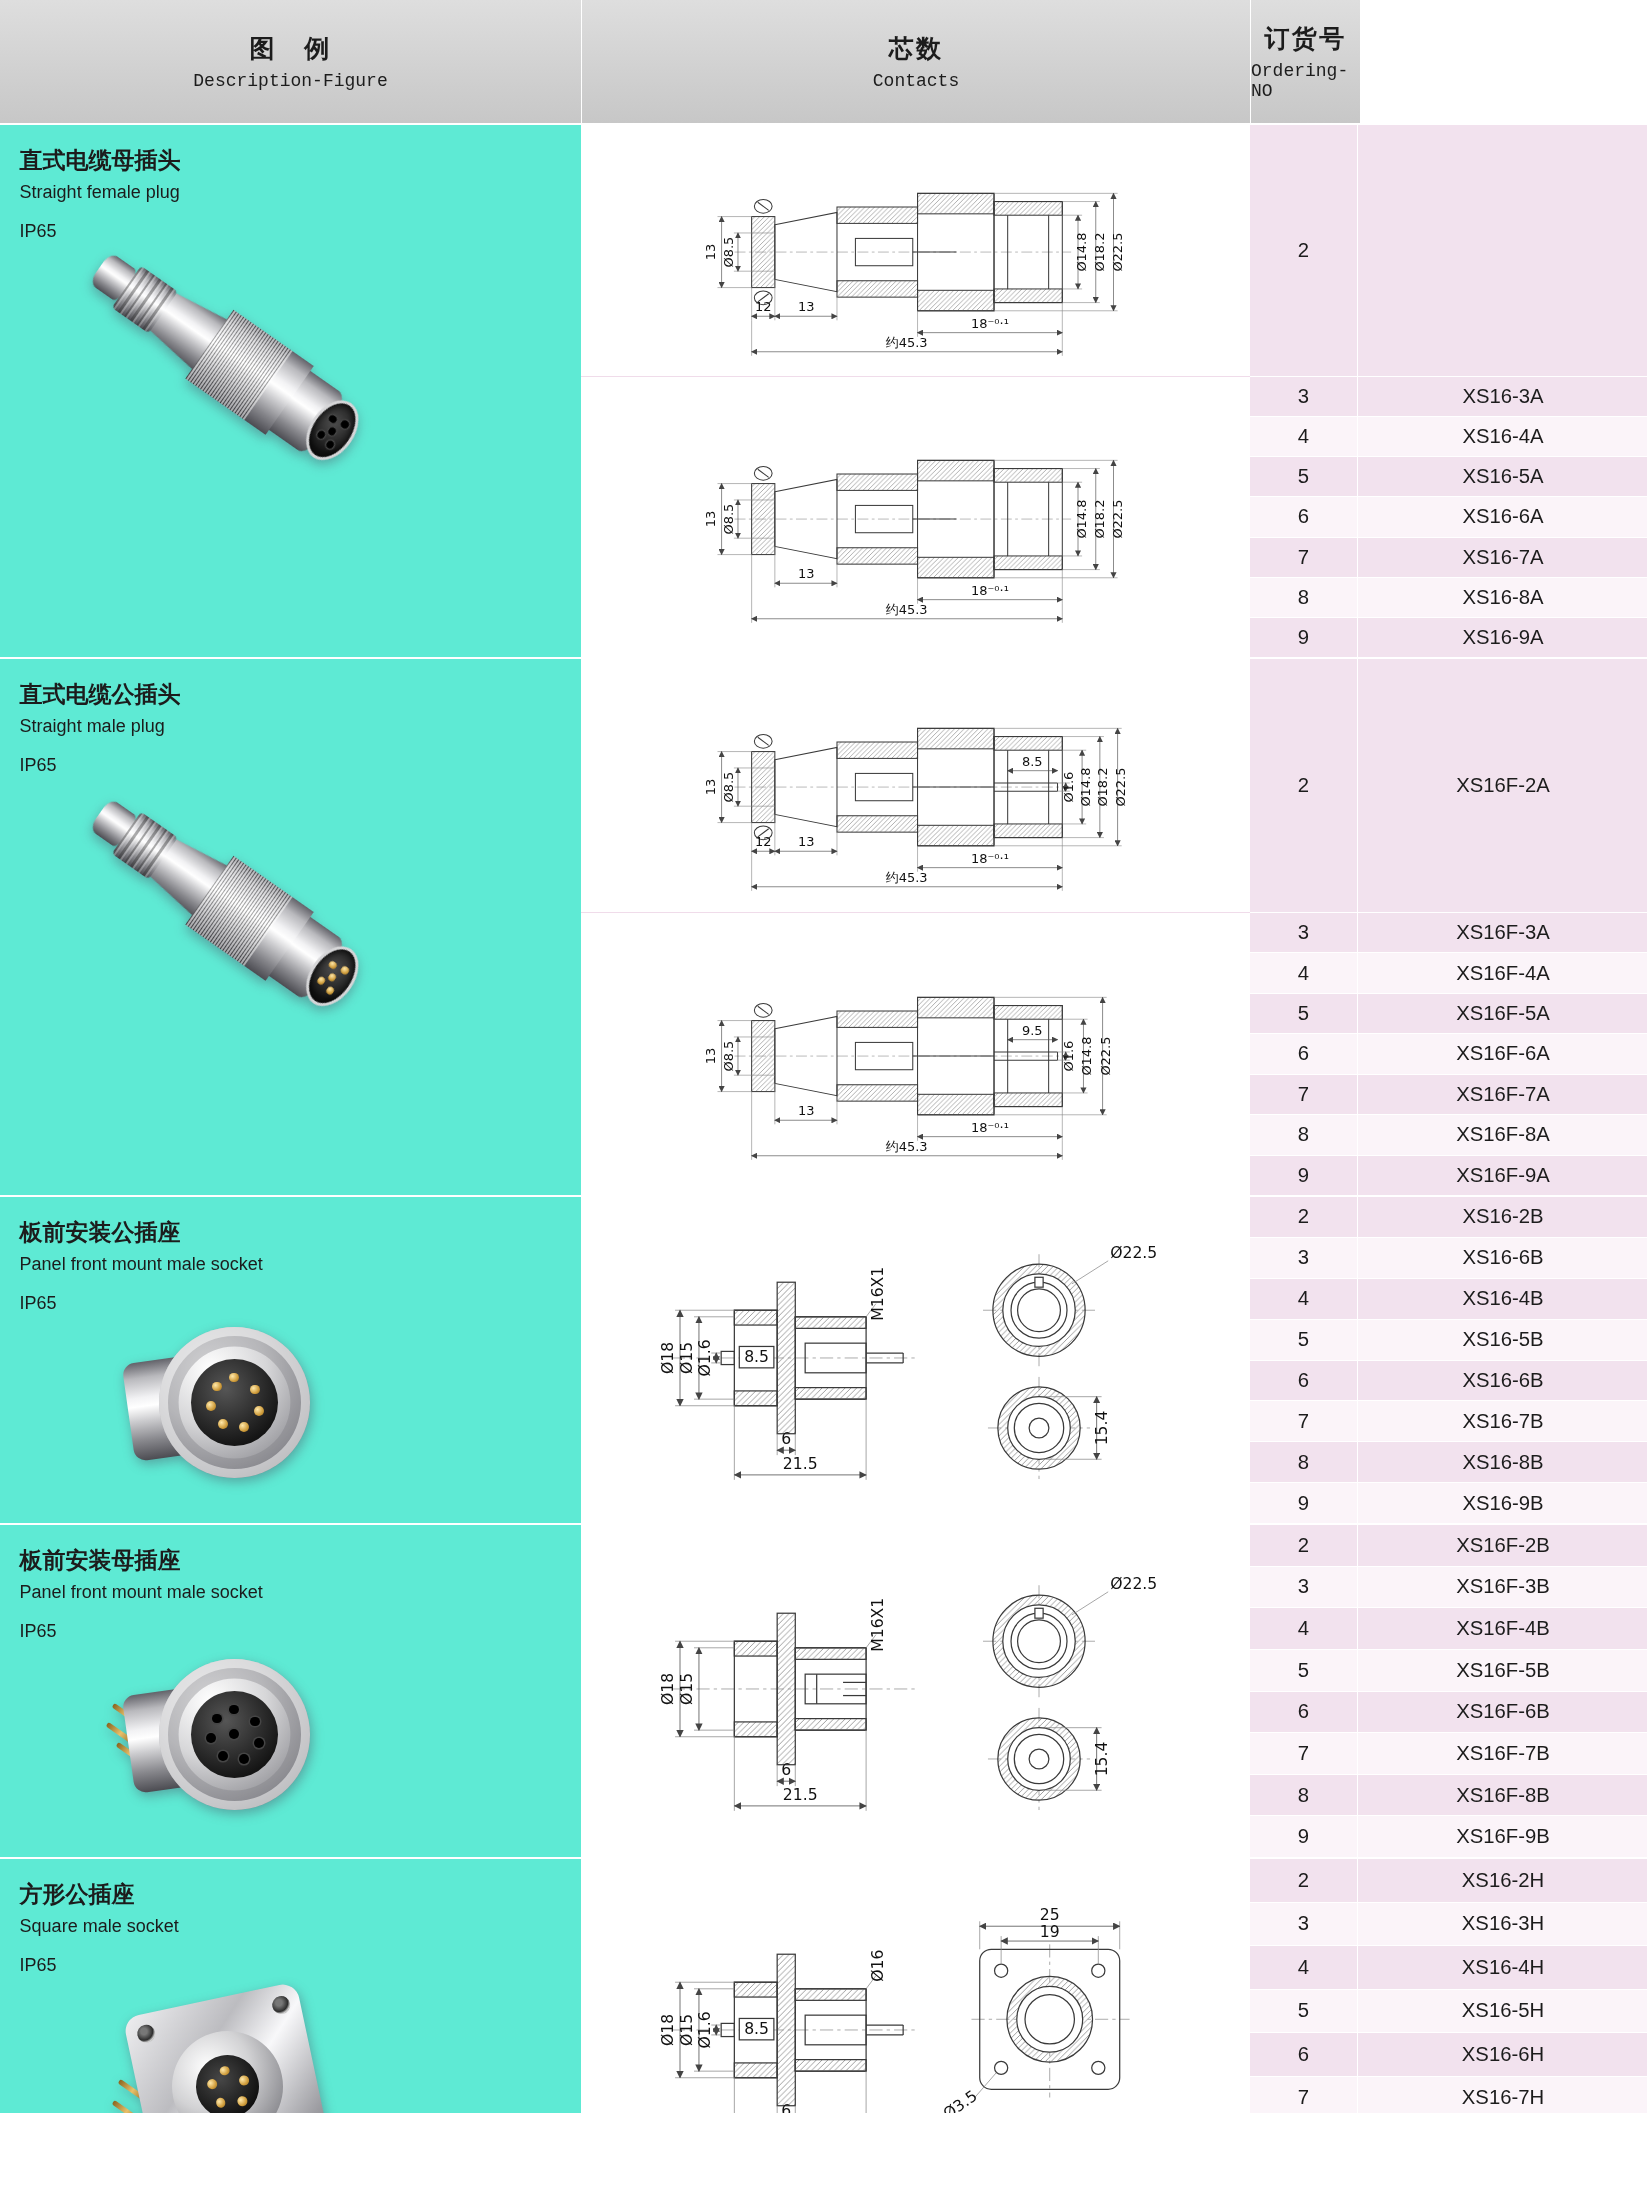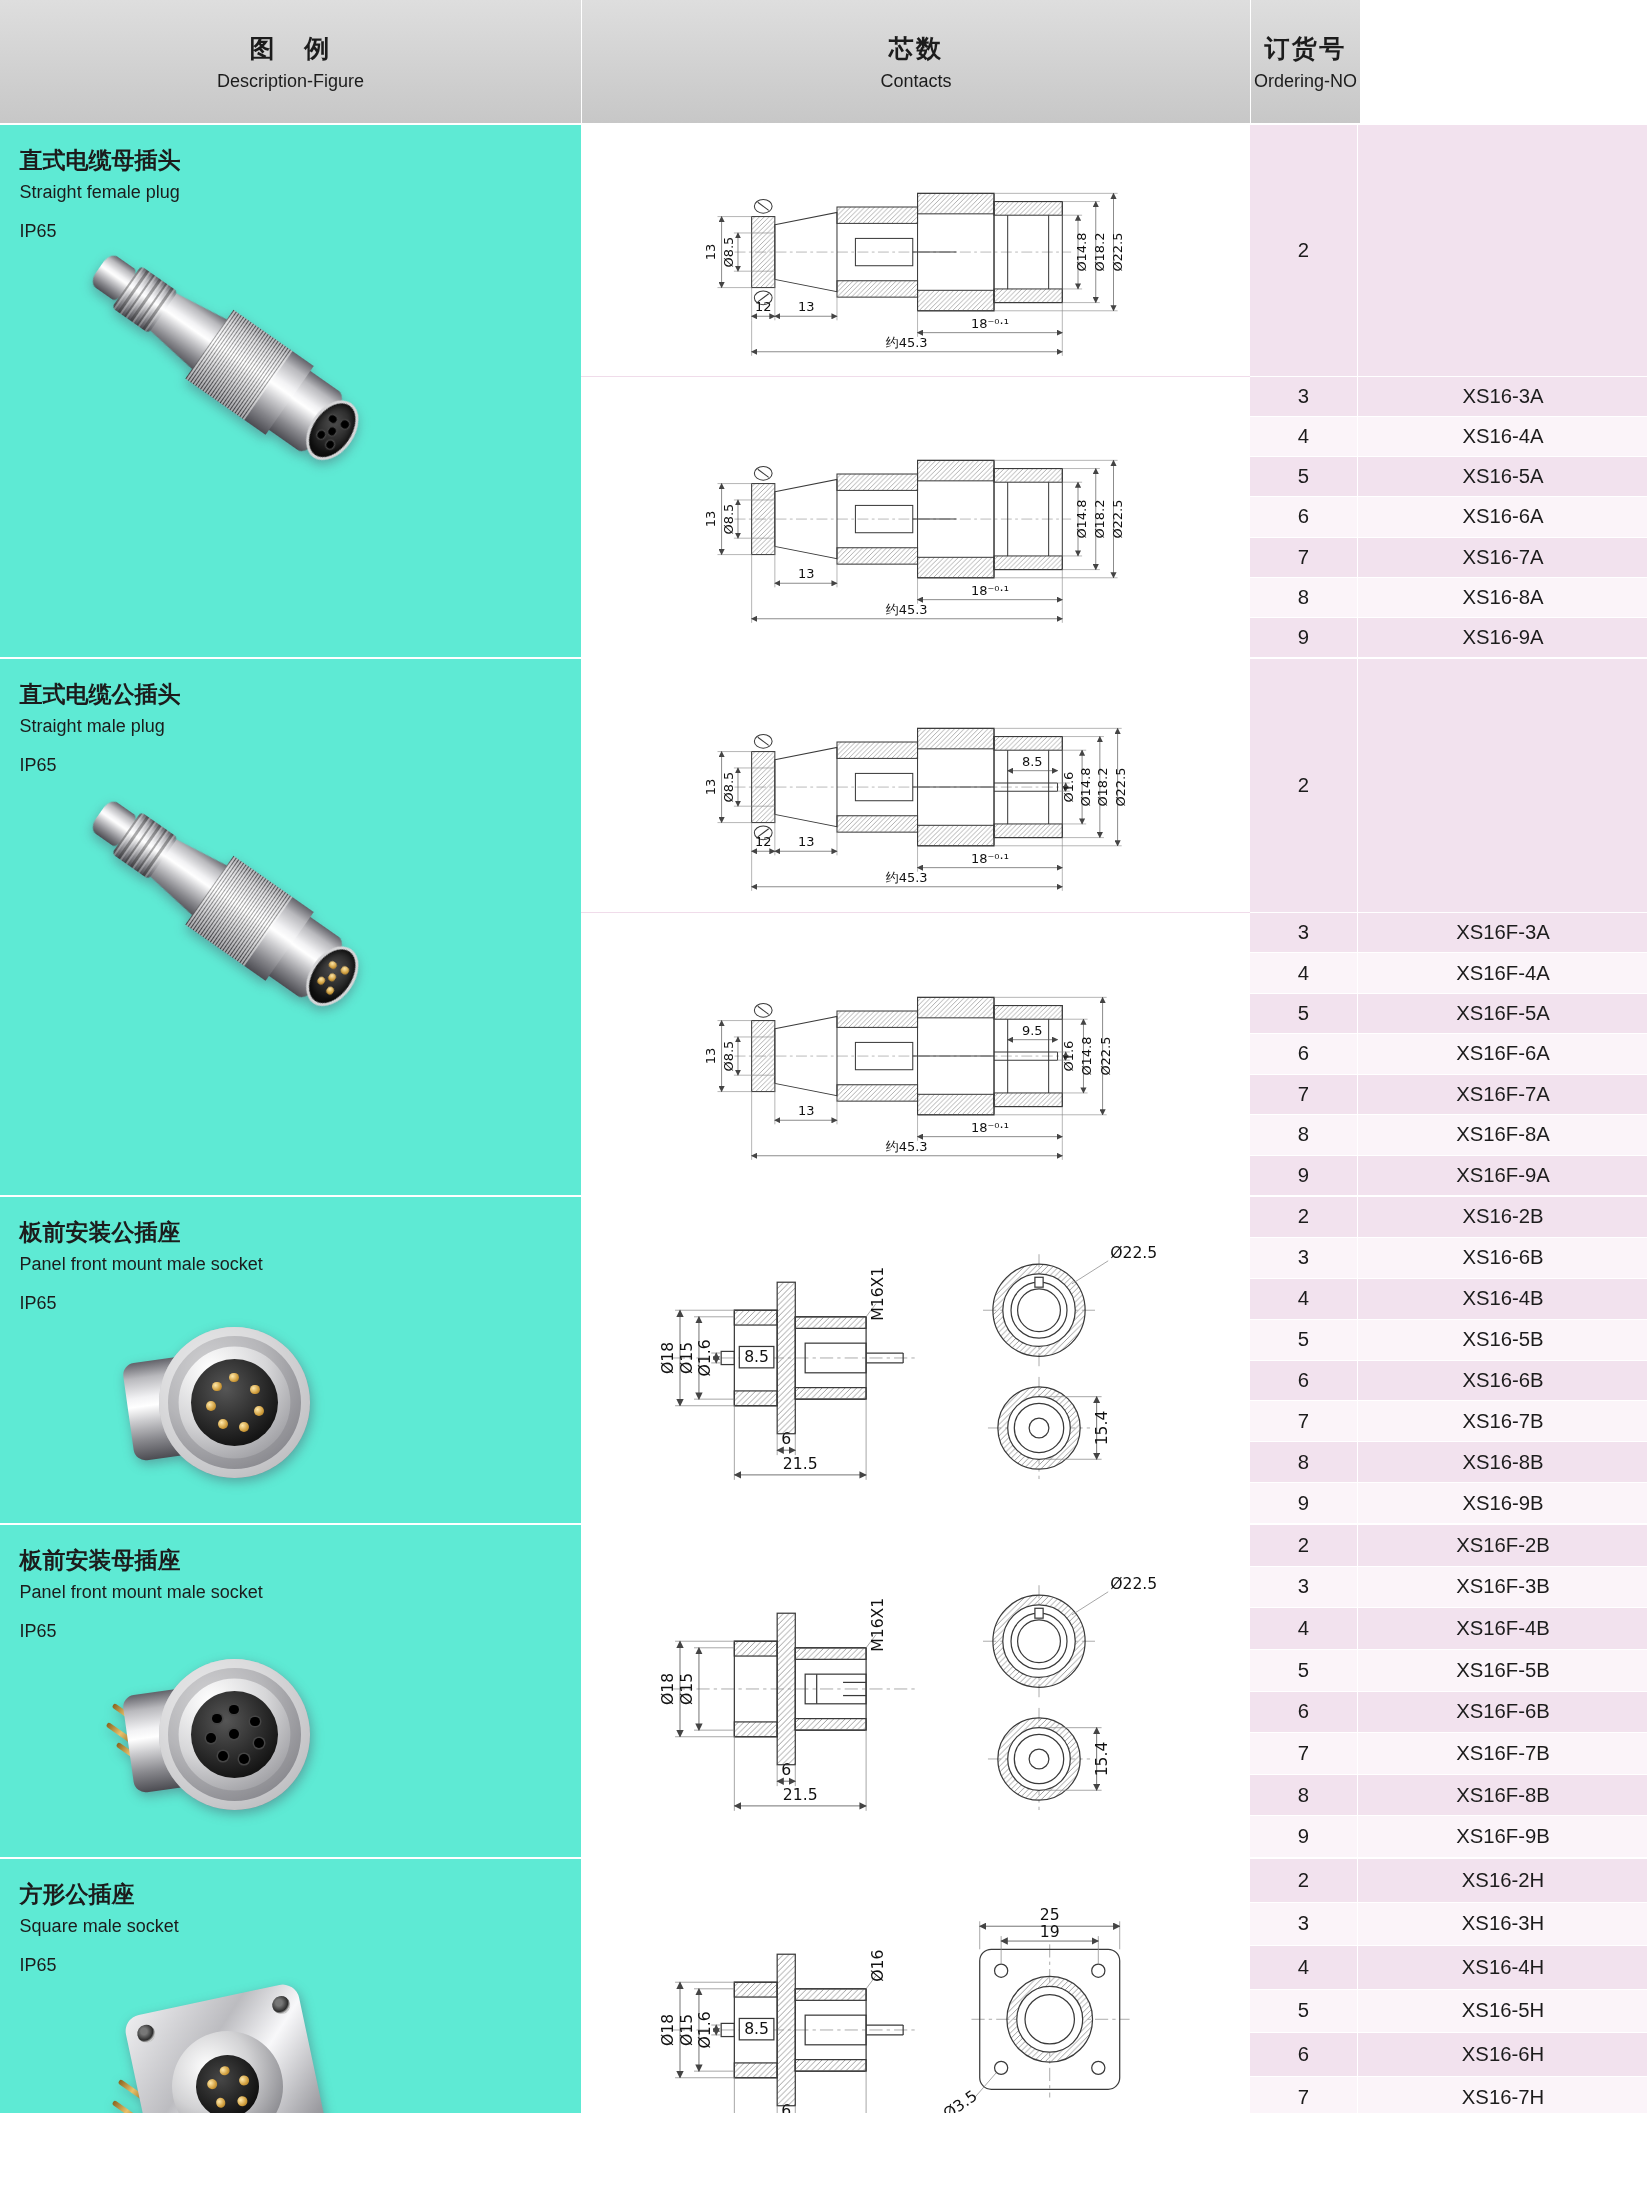--- a/index.html
+++ b/index.html
@@ -7,21 +7,21 @@
   #page { position:relative; width:1647px; height:2113px; background:#fff;
           display:grid;
           grid-template-columns:581px 669px 110px 288px;
           grid-template-rows:123px 534px 538px 328px 334px 349px; }
 
   
   .hcell { background:linear-gradient(180deg,#dedede,#c7c7c7); display:flex; flex-direction:column;
            align-items:center; justify-content:center; gap:6px; }
   .hcell + .hcell { border-left:1.5px solid #fff; }
   .hcell .cn { font-size:25px; font-weight:bold; letter-spacing:2.3px; }
-  .hcell .en { font-size:18px; }
+  .hcell .en { font-size:18px;font-family:Liberation Mono, monospace; }
 
   
   .band { border-top:2.3px solid #fff; }
   .desc-cell { grid-column:1; background:#5eead4; position:relative; padding:19.6px 0 0 19.6px; overflow:hidden; }
   .draw-cell { grid-column:2; background:#fff; display:flex; flex-direction:column; }
   .rows-cell { grid-column:3/5; background:#f2e2ee; display:flex; flex-direction:column; }
 
   .sec-title-cn { font-size:23px; font-weight:bold; }
   .sec-title-en { font-size:18px; margin-top:6px; }
   .sec-ip { font-size:18px; margin-top:18px; }
@@ -434,20 +434,21 @@
         <line class="ext" x1="80" y1="222" x2="80" y2="322"></line>
           <line class="ext" x1="535" y1="294" x2="535" y2="322"></line>
         <line class="dim" x1="80" y1="316" x2="535" y2="316"></line>
         <text x="307" y="309">约45.3</text>
       </svg>
     </div>
   </div>
   <div class="rows-cell band stripe-tall" style="--tallh:253px">
       <div class="row">
     <div class="cell contacts">2</div>
+    <div class="cell order">XS16F-2A</div>
   </div>
       <div class="row">
     <div class="cell contacts">3</div>
     <div class="cell order">XS16F-3A</div>
   </div>
       <div class="row">
     <div class="cell contacts">4</div>
     <div class="cell order">XS16F-4A</div>
   </div>
       <div class="row">

